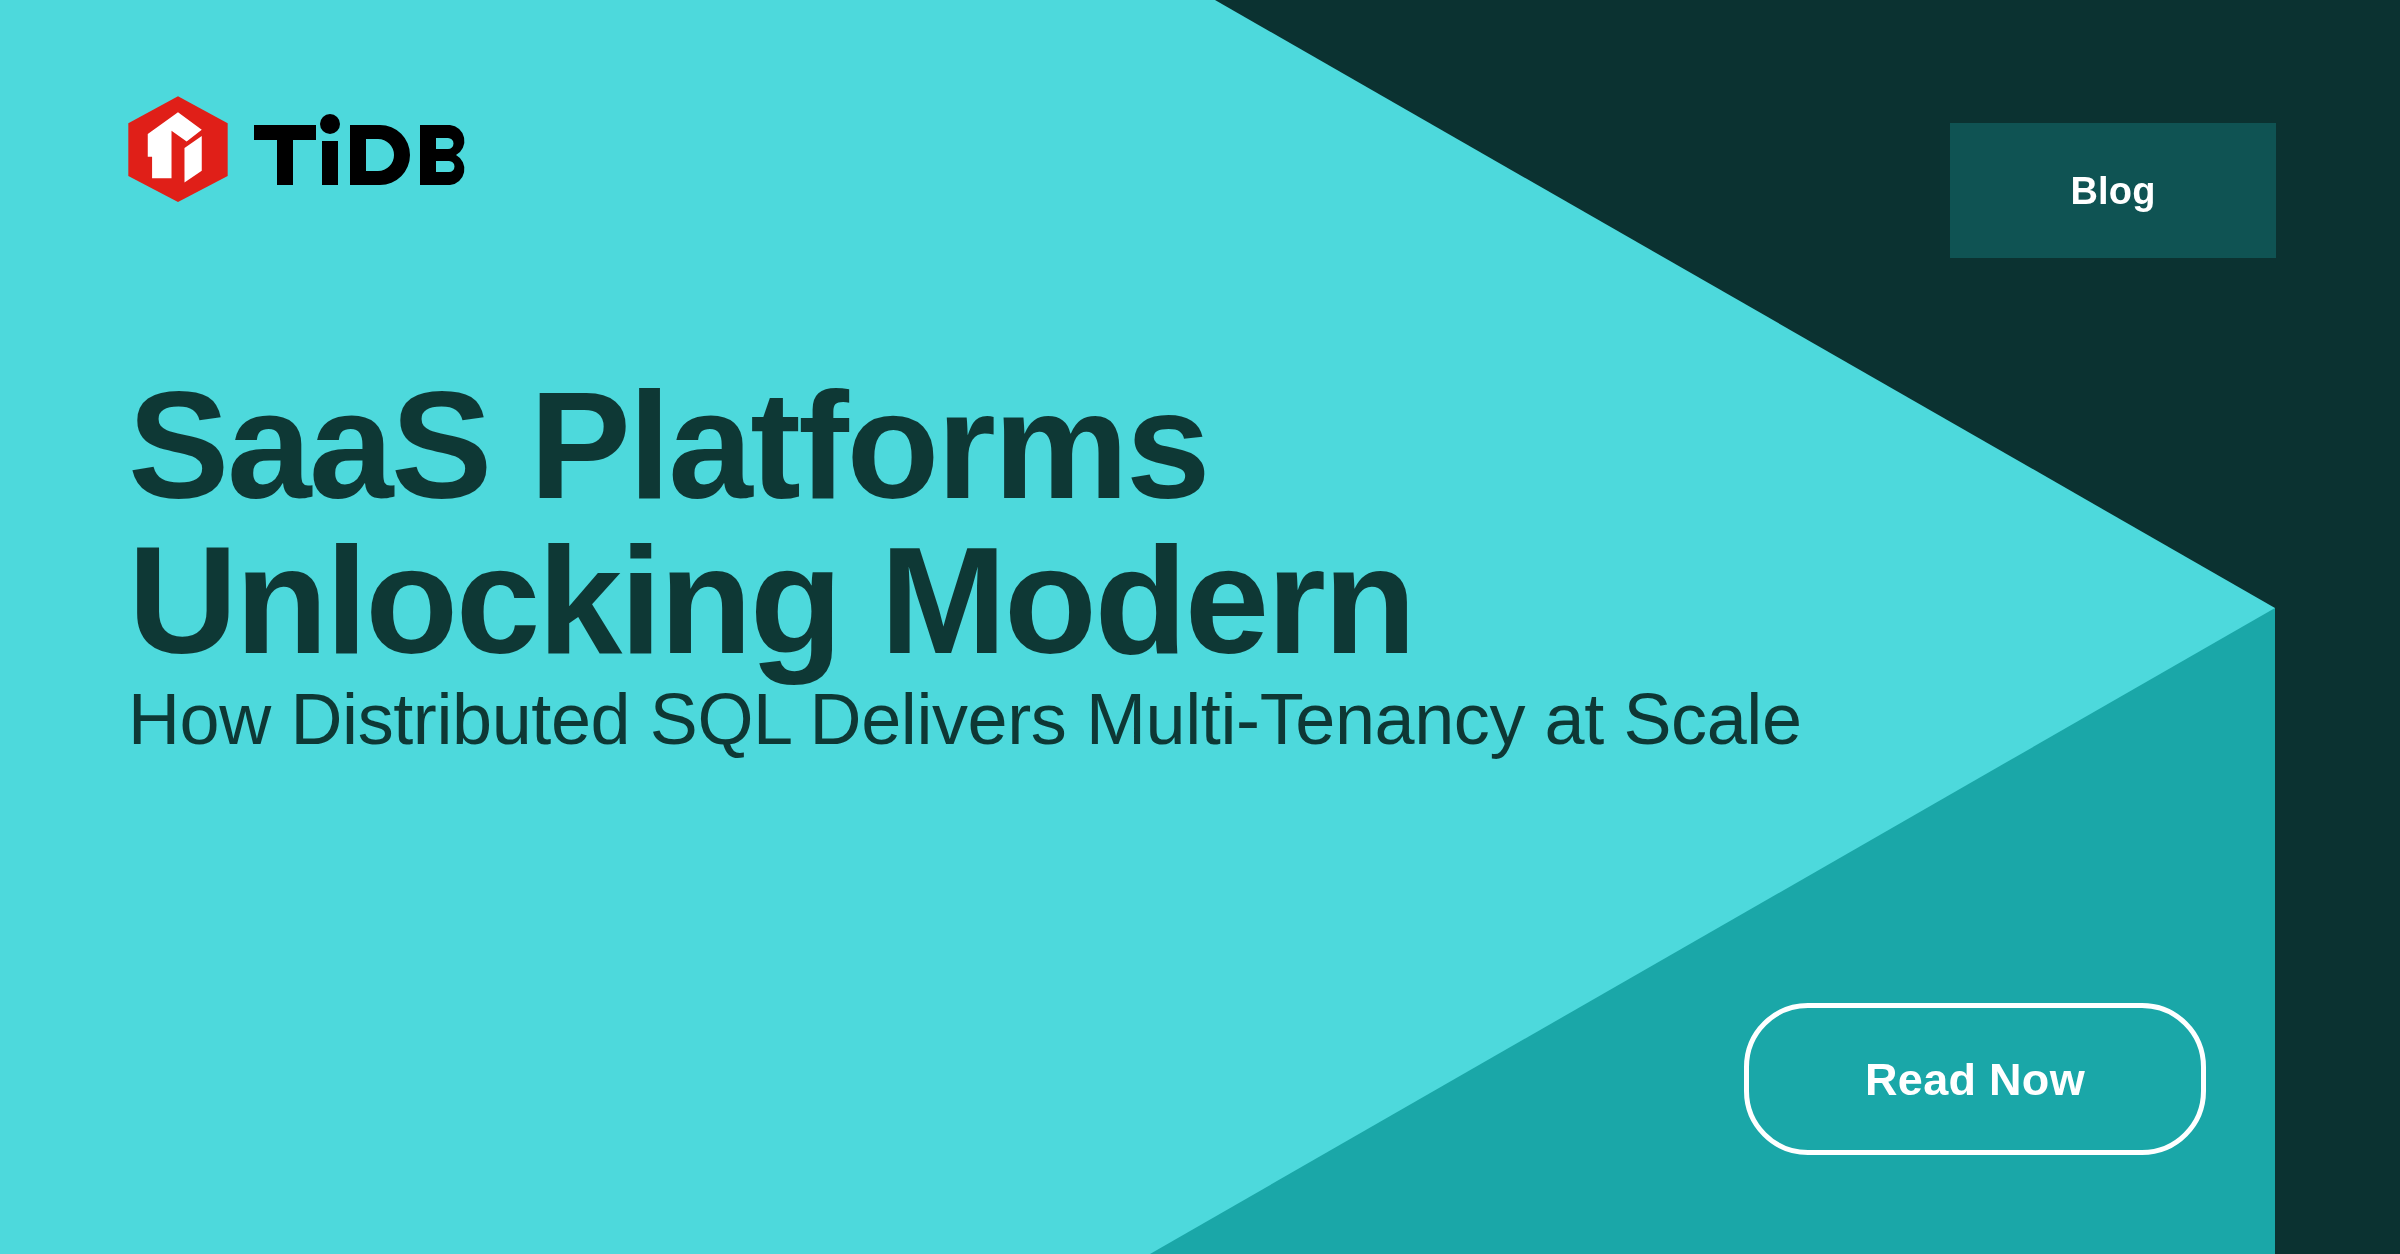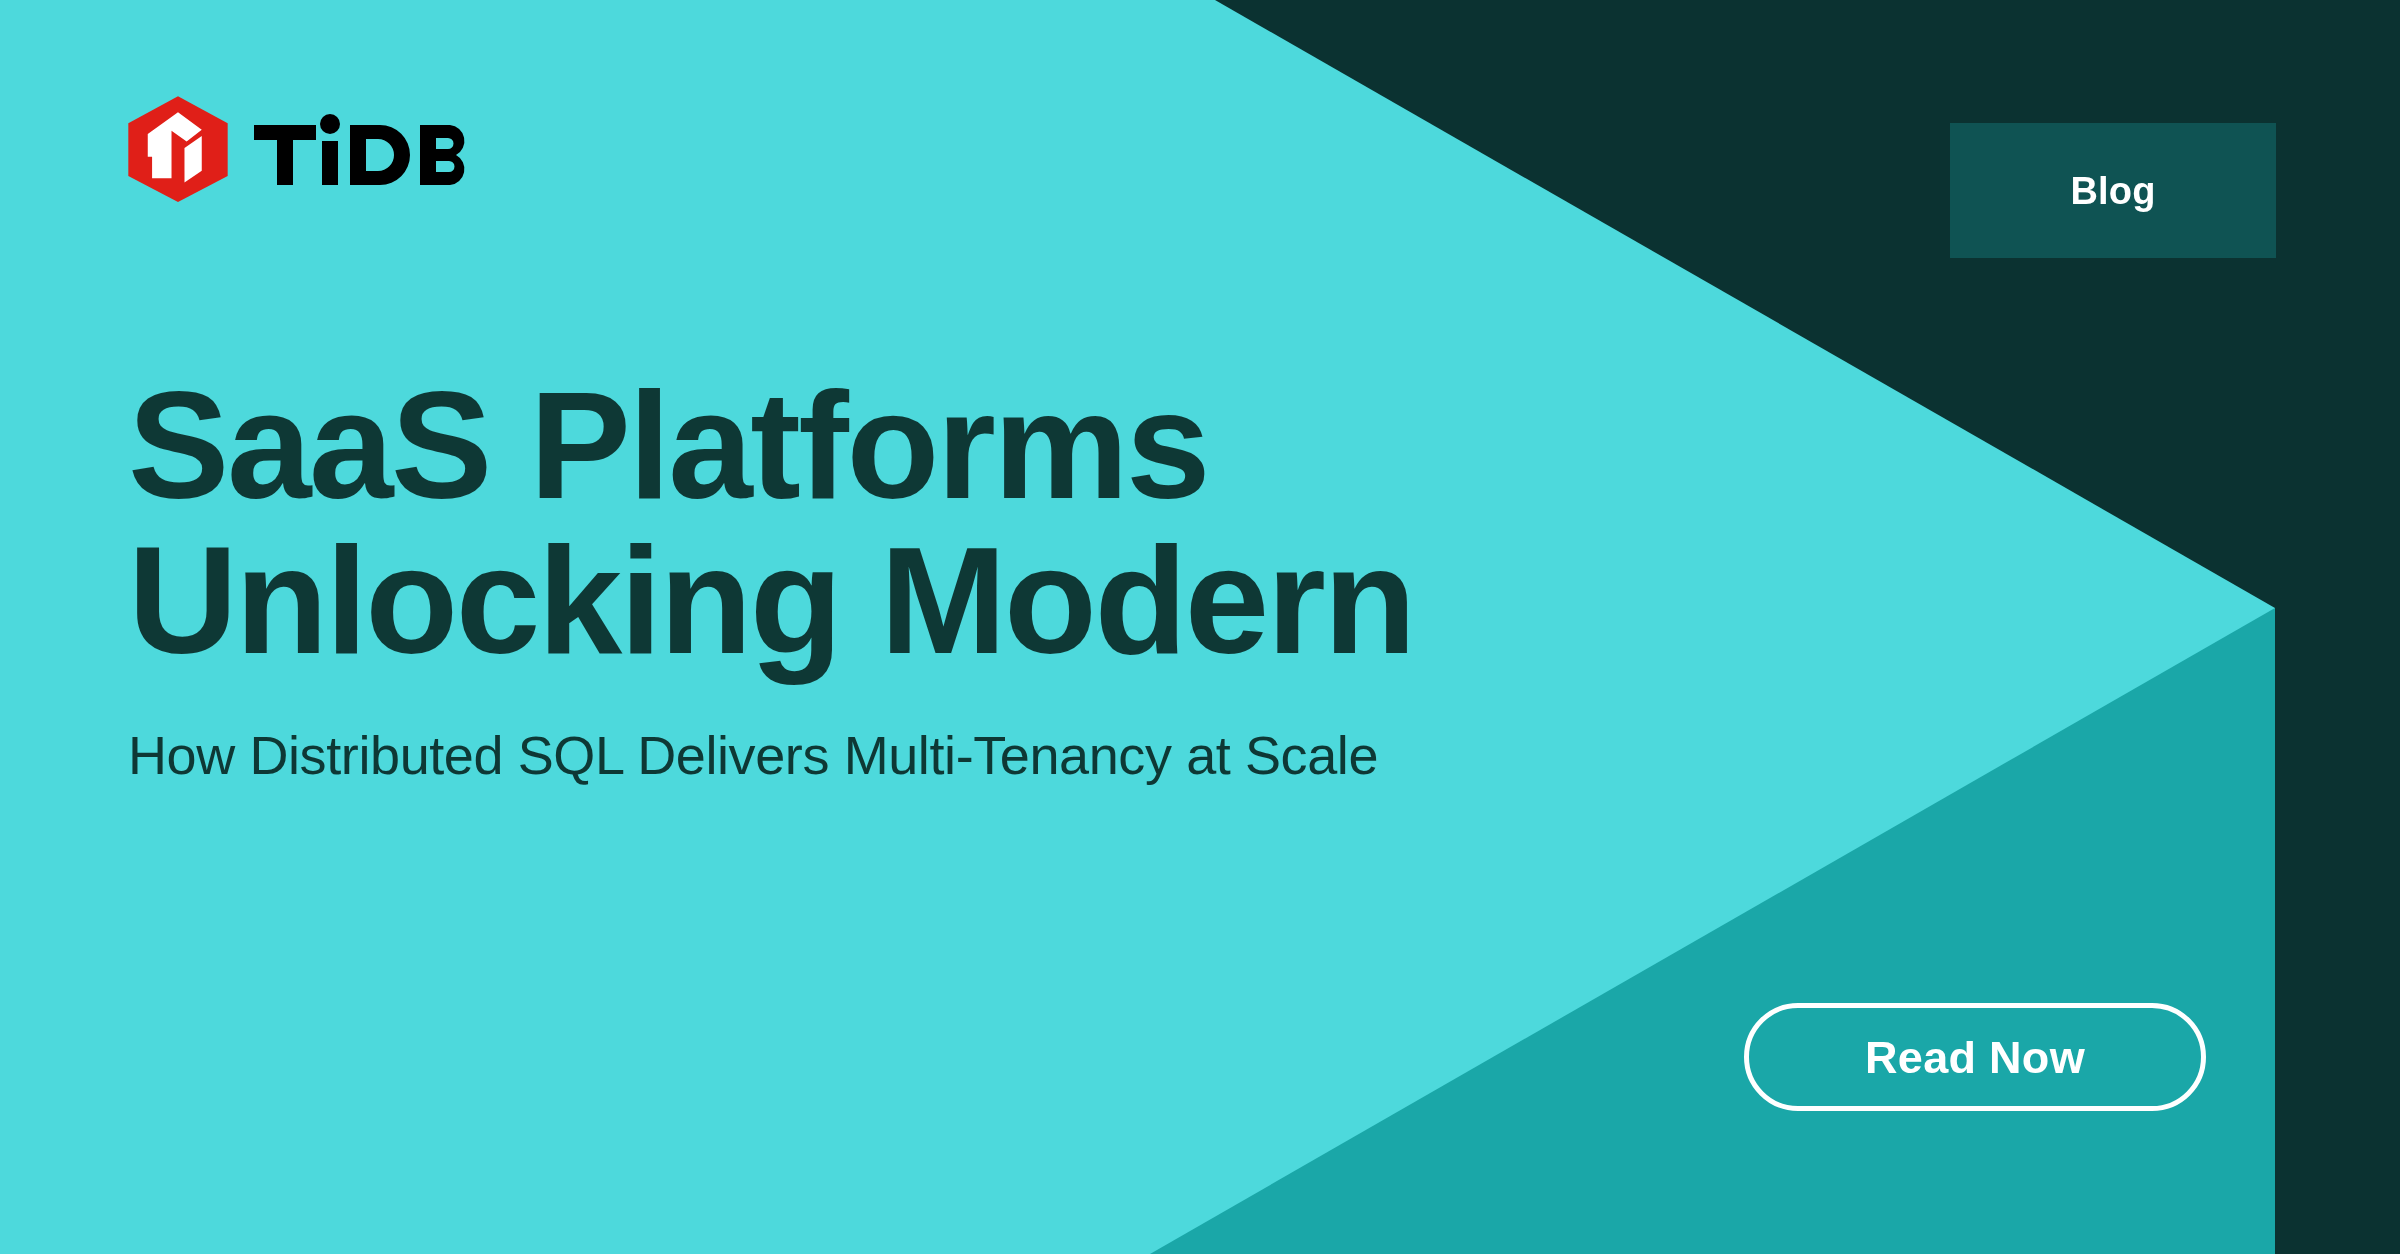--- a/index.html
+++ b/index.html
@@ -71,36 +71,35 @@
   }
   .headline-line {
     color:#0E3835;
     font-size:152px;
     font-weight:bold;
     line-height:1.02;
     letter-spacing:-2.5px;
     white-space:nowrap;
   }
   #subheadline {
-    margin-top:46px;
     color:#0E3835;
-    font-size:54px;
+    font-size:72px;
     font-weight:normal;
     letter-spacing:-0.4px;
     line-height:1.15;
     white-space:nowrap;
   }
 
   
   #read-now-button {
     position:absolute;
     left:1744px;
     top:1003px;
     width:462px;
-    height:108px;
+    height:152px;
     border:5px solid #ffffff;
     border-radius:64px;
     background:transparent;
     display:flex;
     align-items:center;
     justify-content:center;
     cursor:pointer;
     z-index:7;
   }
   #read-now-label {

